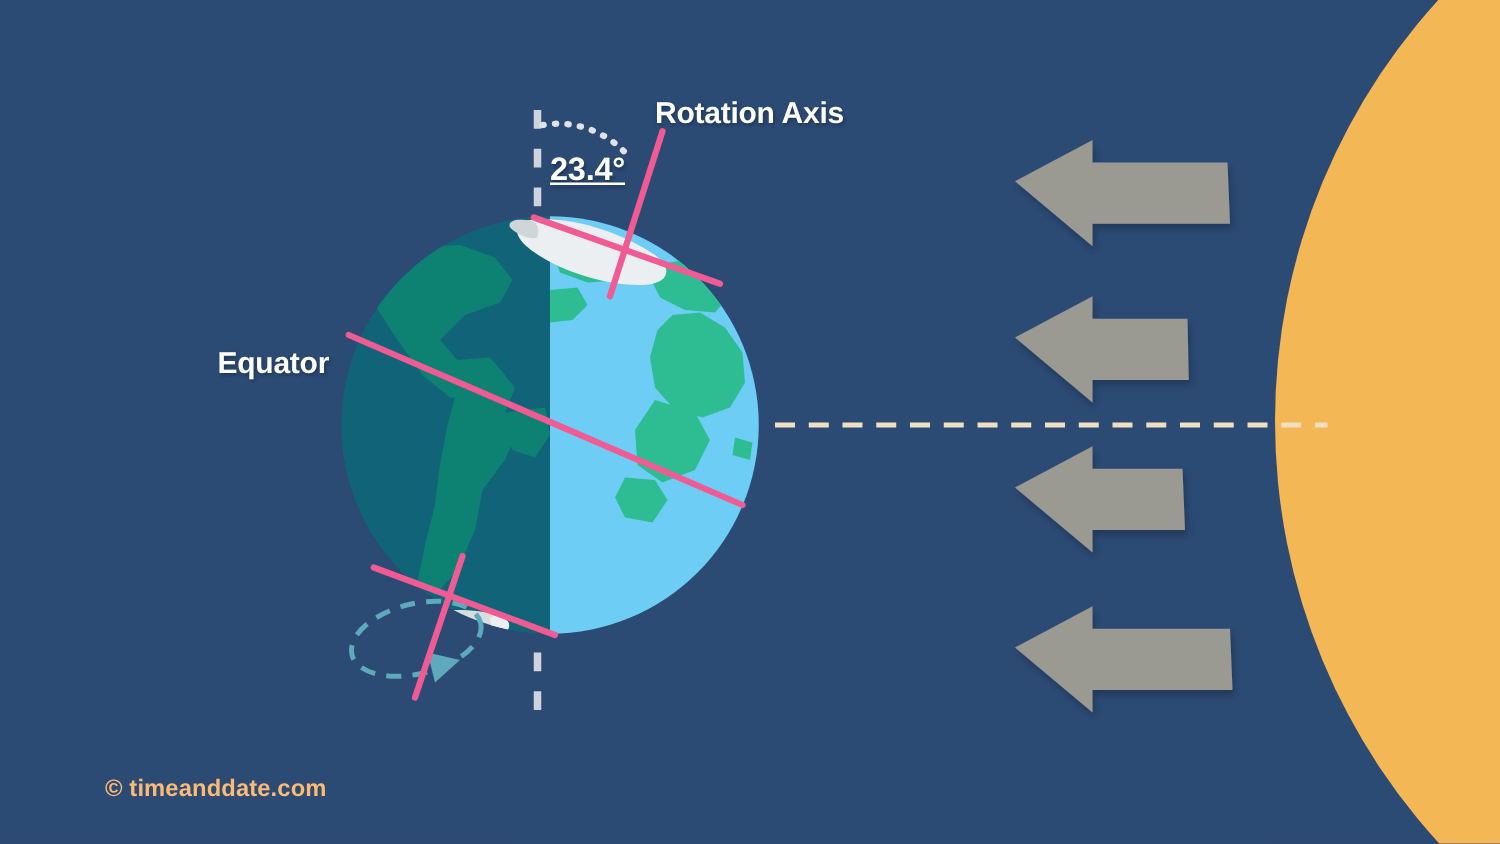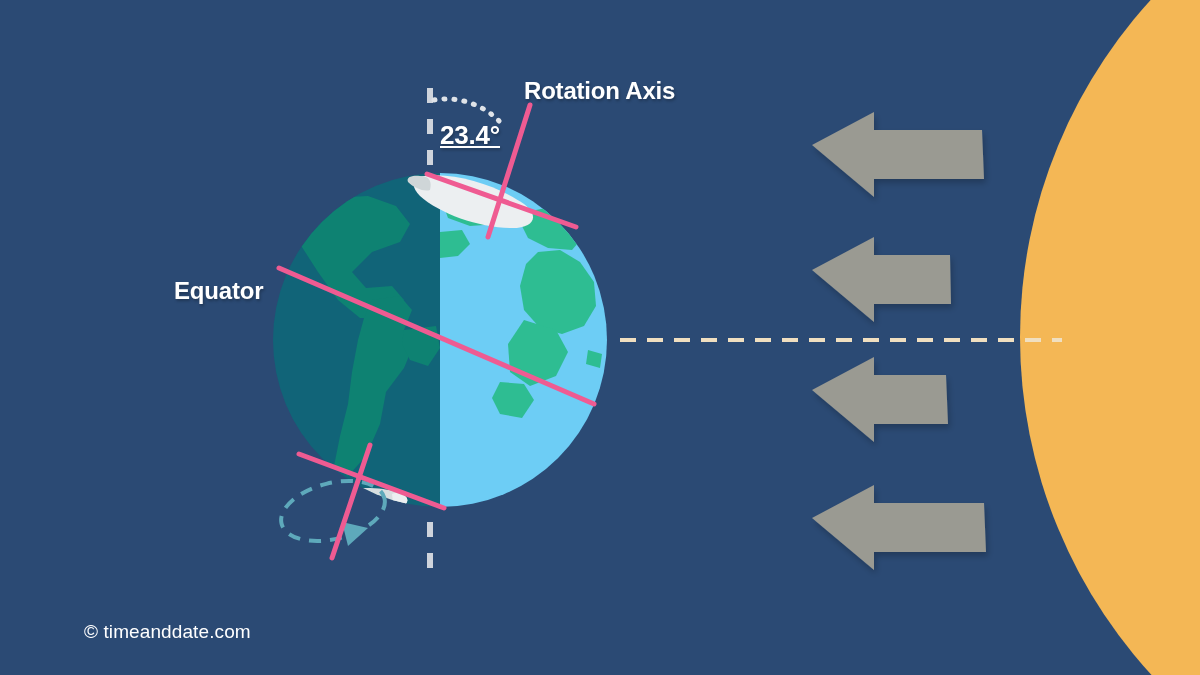--- a/index.html
+++ b/index.html
@@ -35,22 +35,22 @@
   #lbl-rotation   { left: 524px; top: 77px;  font-size: 24px; text-align: right; }
   #lbl-angle      { left: 440px; top: 120px; font-size: 26px; text-decoration: underline; }
   #lbl-arctic     { left: 588px; top: 209px; font-size: 24px; }
   #lbl-equator    { left: 174px; top: 248px; font-size: 24px; margin-top: 29px; }
   #lbl-antarctic  { left: 114px; top: 441px; font-size: 24px; }
   #credit {
     position: absolute;
     left: 84px;
     top: 621px;
     font-size: 19px;
-    font-weight: normal;
-    color: #ffffff;
+    font-weight: bold;
+    color: #fdba74;
     text-shadow: none;
     letter-spacing: 0.1px;
   }
 </style>
 </head>
 <body>
 
 <div id="stage">
 
   <svg id="scene" viewBox="0 0 1200 675">

